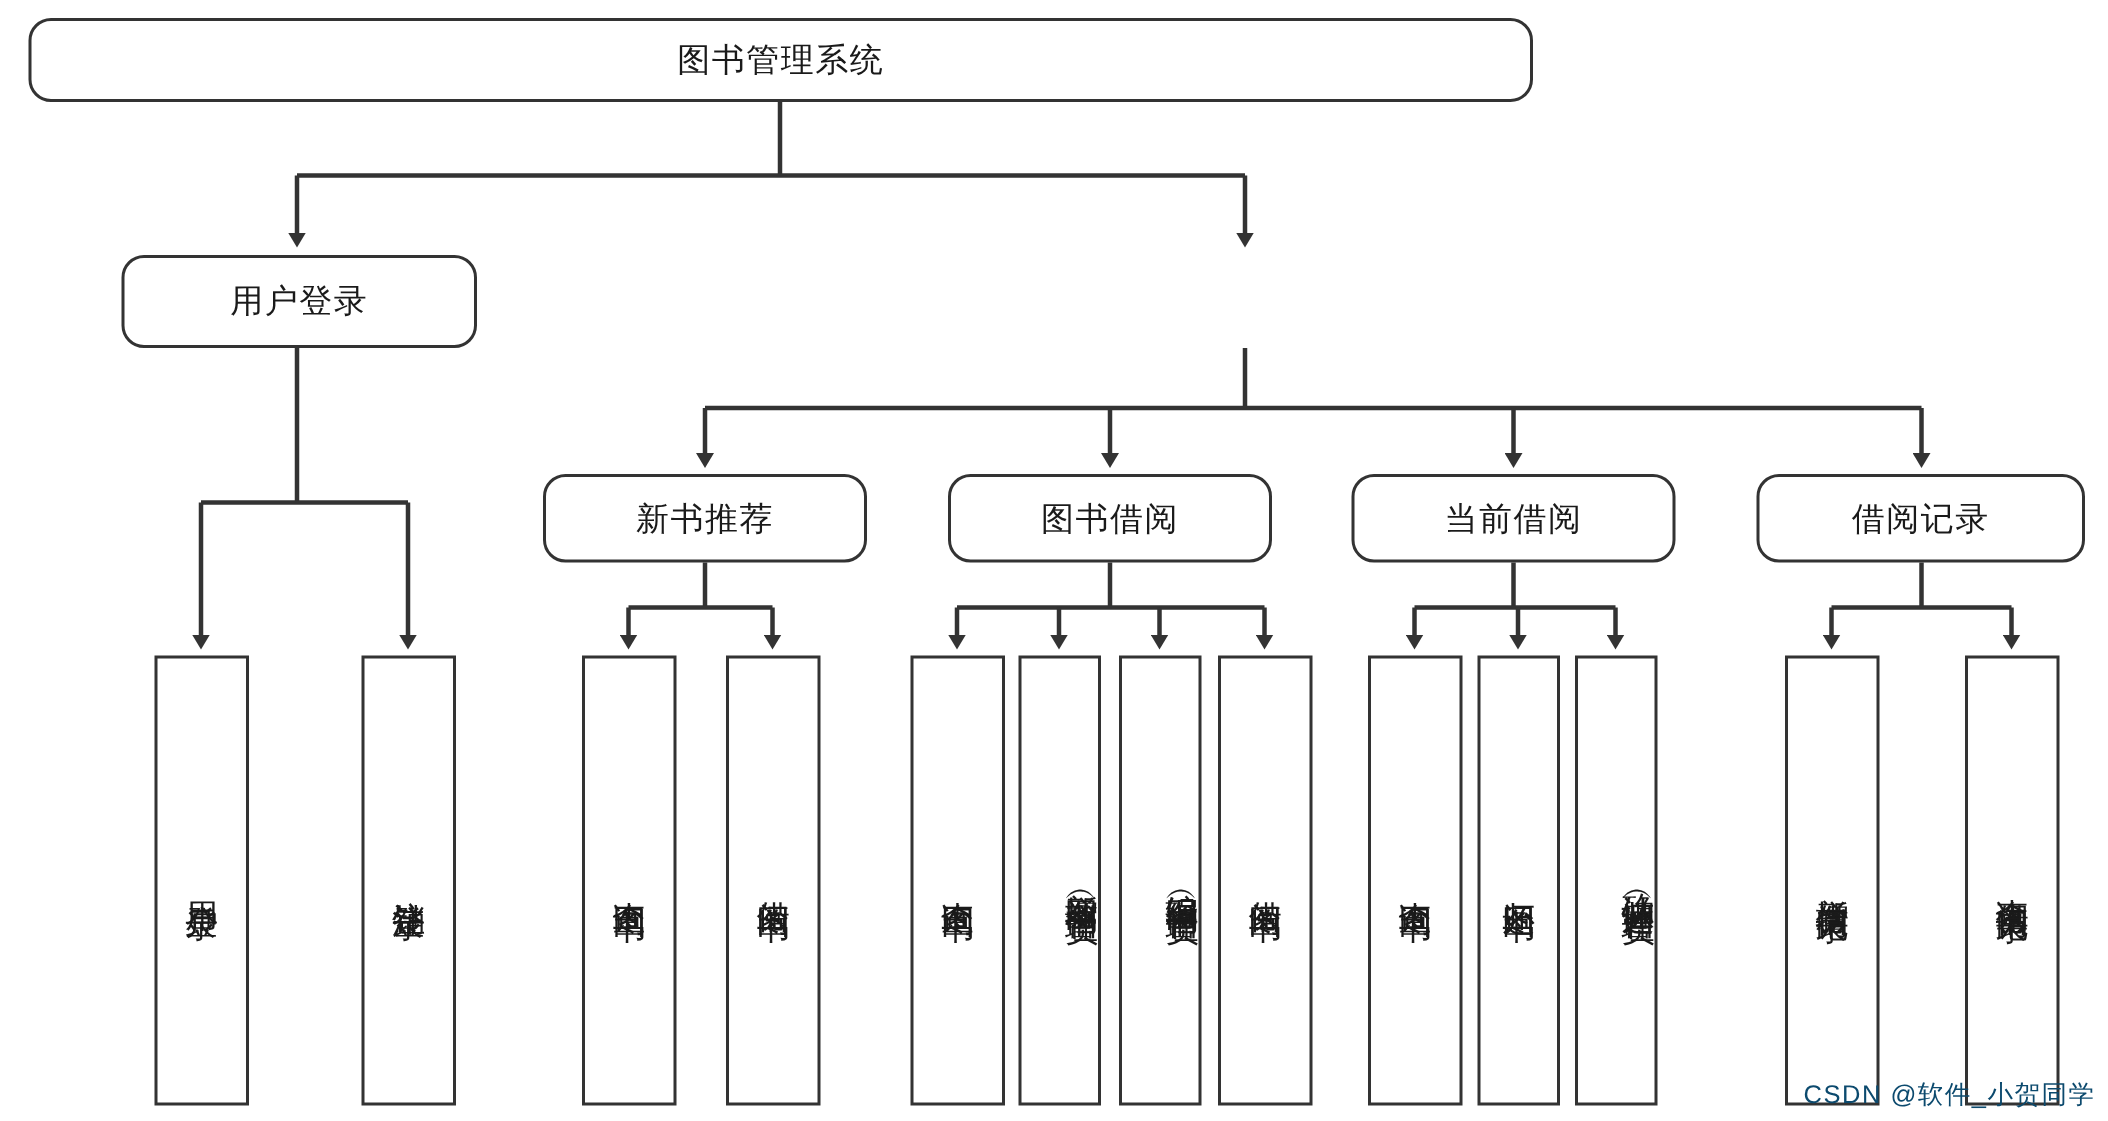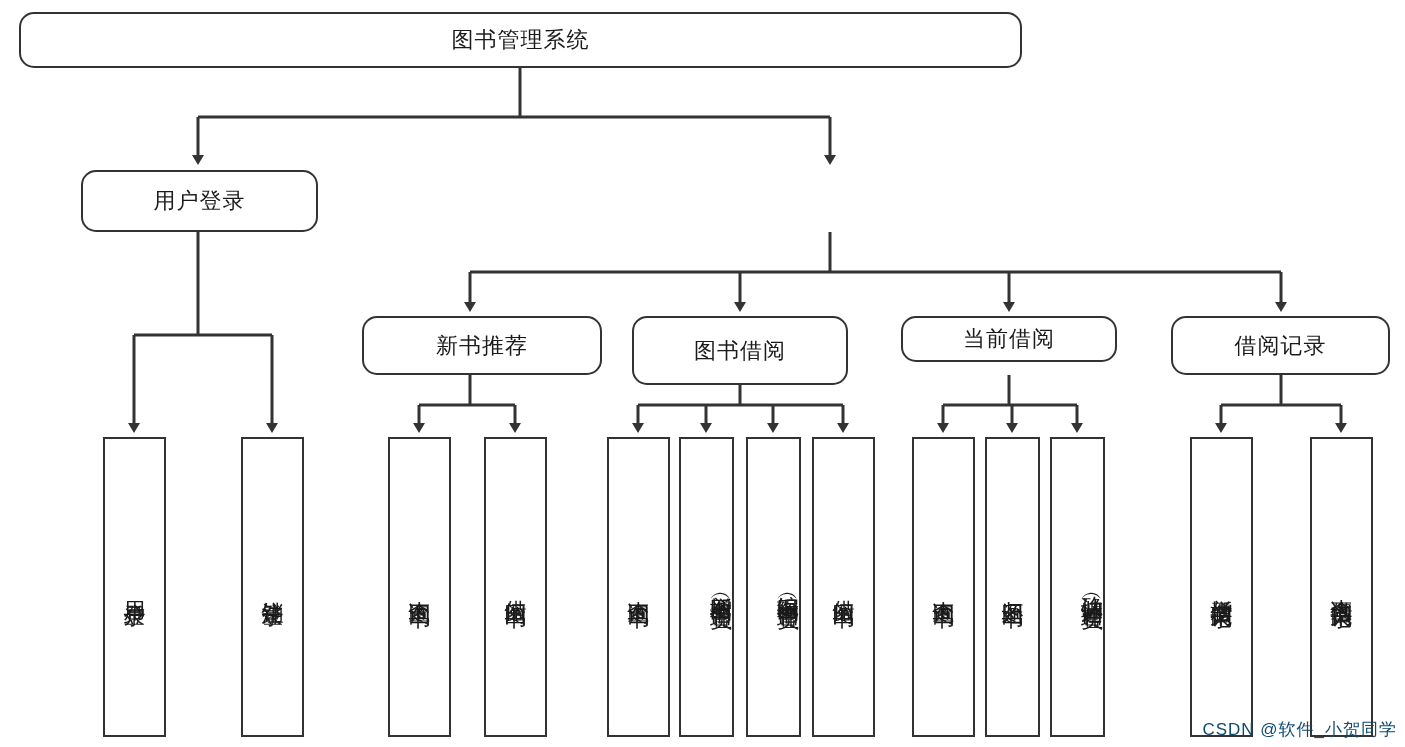--- a/index.html
+++ b/index.html
@@ -122,27 +122,27 @@
   </svg>
 
   <div class="node h" style="left:19px; top:12px; width:1003px; height:56px;">
     <span class="lbl">图书管理系统</span>
   </div>
 
   <div class="node h" style="left:81px; top:170px; width:237px; height:62px;">
     <span class="lbl">用户登录</span>
   </div>
 
-  <div class="node h" style="left:362px; top:316px; width:240px; height:59px;">
+  <div class="node h" style="left:362px; top:316px; width:216px; height:59px;">
     <span class="lbl">新书推荐</span>
   </div>
-  <div class="node h" style="left:632px; top:316px; width:216px; height:69px;">
+  <div class="node h" style="left:632px; top:316px; width:216px; height:59px;">
     <span class="lbl">图书借阅</span>
   </div>
-  <div class="node h" style="left:901px; top:316px; width:216px; height:46px;">
+  <div class="node h" style="left:901px; top:316px; width:216px; height:59px;">
     <span class="lbl">当前借阅</span>
   </div>
   <div class="node h" style="left:1171px; top:316px; width:219px; height:59px;">
     <span class="lbl">借阅记录</span>
   </div>
 
   <div class="node v" style="left:103px; top:437px; width:63px; height:300px; align-items:center;">
     <span class="lbl">用户登录</span>
   </div>
   <div class="node v" style="left:241px; top:437px; width:63px; height:300px; align-items:center;">

